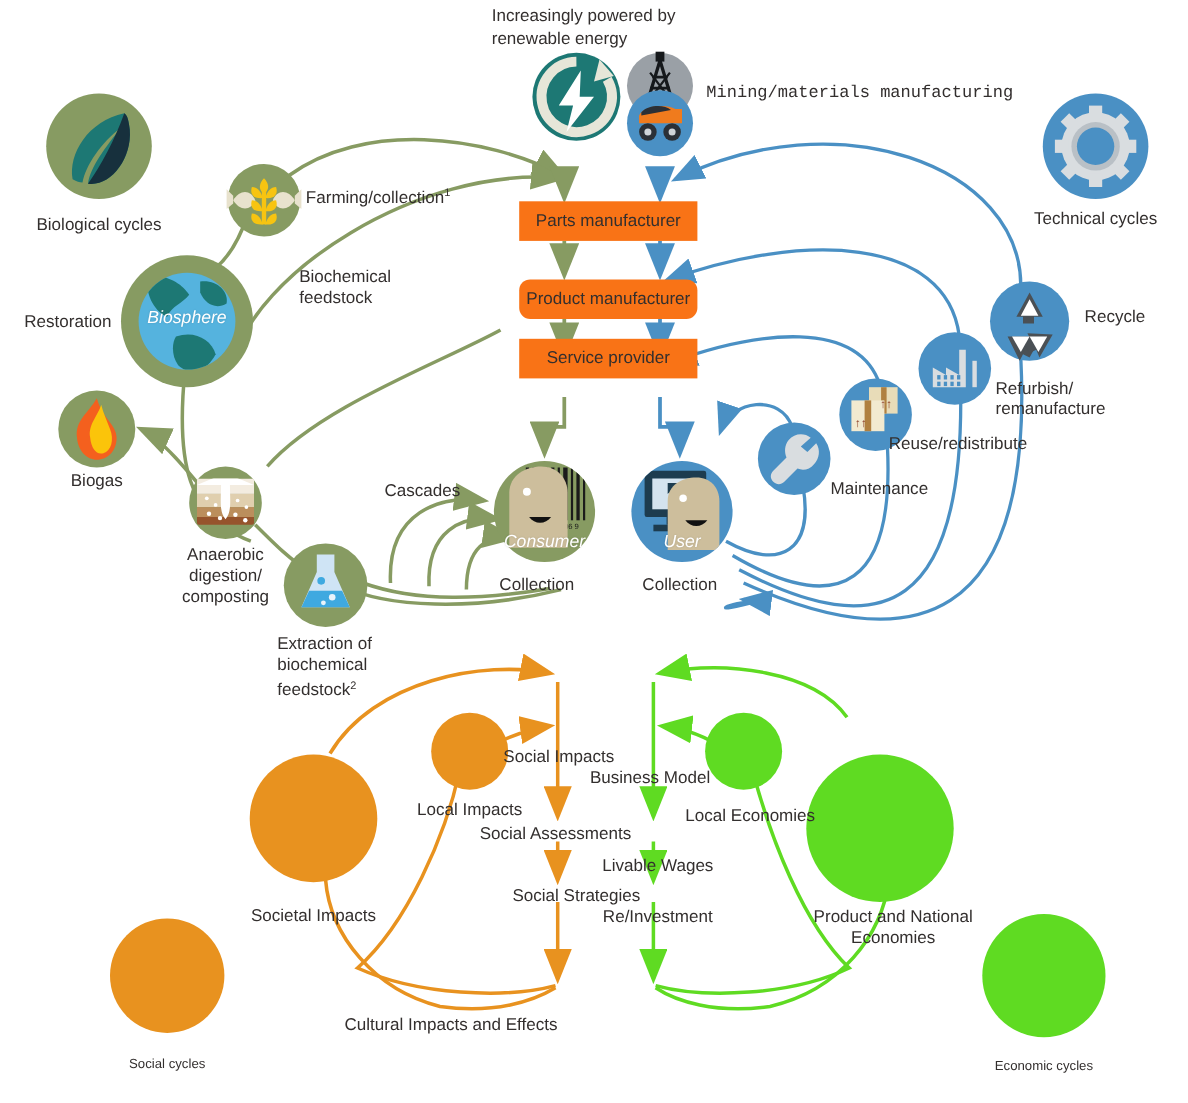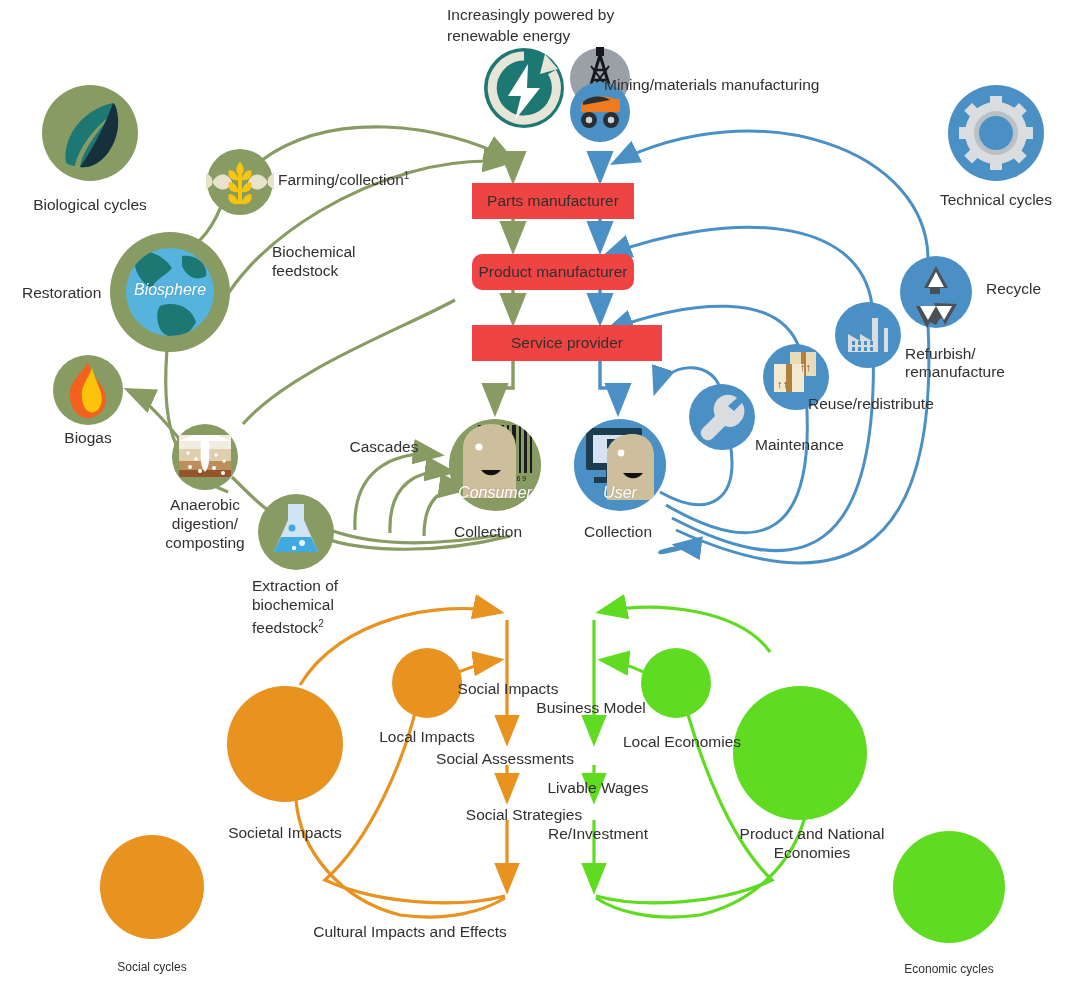--- a/index.html
+++ b/index.html
@@ -1,21 +1,21 @@
 <!DOCTYPE html>
 <html><head>
 <meta charset="utf-8">
 <style>
   html,body{margin:0;padding:0;background:#ffffff;}
   body{width:1080px;height:1003px;font-family:"Liberation Sans",sans-serif;}
   #stage{position:relative;width:1080px;height:1003px;overflow:hidden;background:#fff;}
   svg.layer{position:absolute;left:0;top:0;width:1080px;height:1003px;}
   .lbl{position:absolute;color:#332f2e;font-size:15.5px;line-height:19px;white-space:pre;}
   .lbl.c{text-align:center;transform:translateX(-50%);}
-  .boxlabel{position:absolute;background:#ef4444;color:#332f2e;font-size:15.5px;
+  .boxlabel{position:absolute;background:#f97316;color:#332f2e;font-size:15.5px;
             display:flex;align-items:center;justify-content:center;}
   .incirc{position:absolute;color:#fff;font-size:16px;text-align:right;
           transform:translateX(-50%);text-shadow:0 0 2px rgba(0,0,0,.15);font-style:italic;}
   .bot-lbl{position:absolute;font-size:12px;color:#332f2e;text-align:center;transform:translateX(-50%);}
   sup{font-size:10px;vertical-align:super;}
 </style>
 </head>
 <body>
 
 <div id="stage">
@@ -325,21 +325,21 @@
   <circle cx="427" cy="683" r="35" fill="#e8921f"></circle>
   <circle cx="152" cy="887" r="52" fill="#e8921f"></circle>
 
   <circle cx="800" cy="753" r="67" fill="#5fdb22"></circle>
   <circle cx="676" cy="683" r="35" fill="#5fdb22"></circle>
   <circle cx="949" cy="887" r="56" fill="#5fdb22"></circle>
 </svg>
 
 <div class="lbl" style="left:447px;top:5px;">Increasingly powered by</div>
 <div class="lbl" style="left:447px;top:26px;">renewable energy</div>
-<div class="lbl" style="left:604px;top:75px;">Mining/materials manufacturing</div>
+<div class="lbl" style="left:642px;top:75px;font-family:Liberation Mono, monospace;">Mining/materials manufacturing</div>
 
 <div class="lbl c" style="left:90px;top:195px;">Biological cycles</div>
 <div class="lbl c" style="left:996px;top:190px;">Technical cycles</div>
 <div class="bot-lbl" style="left:152px;top:960px;">Social cycles</div>
 <div class="bot-lbl" style="left:949px;top:962px;">Economic cycles</div>
 
 <div class="lbl" style="left:22px;top:283px;">Restoration</div>
 <div class="incirc" style="left:170px;top:281px;">Biosphere</div>
 
 <div class="lbl" style="left:278px;top:166px;"><span>Farming/collection</span><sup>1</sup></div>
@@ -363,21 +363,21 @@
 <div class="lbl c" style="left:618px;top:522px;">Collection</div>
 
 <div class="lbl" style="left:986px;top:279px;">Recycle</div>
 <div class="lbl" style="left:905px;top:344px;">Refurbish/</div>
 <div class="lbl" style="left:905px;top:362px;">remanufacture</div>
 <div class="lbl" style="left:808px;top:394px;">Reuse/redistribute</div>
 <div class="lbl" style="left:755px;top:435px;">Maintenance</div>
 
 <div class="boxlabel" style="left:472px;top:183px;width:162px;height:36px;">Parts manufacturer</div>
 <div class="boxlabel" style="left:472px;top:254px;width:162px;height:36px;border-radius:10px;">Product manufacturer</div>
-<div class="boxlabel" style="left:472px;top:325px;width:190px;height:36px;">Service provider</div>
+<div class="boxlabel" style="left:472px;top:308px;width:162px;height:36px;">Service provider</div>
 
 <div class="lbl c" style="left:285px;top:823px;">Societal Impacts</div>
 <div class="lbl c" style="left:427px;top:727px;">Local Impacts</div>
 <div class="lbl c" style="left:508px;top:679px;">Social Impacts</div>
 <div class="lbl c" style="left:505px;top:749px;">Social Assessments</div>
 <div class="lbl c" style="left:524px;top:805px;">Social Strategies</div>
 <div class="lbl c" style="left:410px;top:922px;">Cultural Impacts and Effects</div>
 
 <div class="lbl c" style="left:591px;top:698px;">Business Model</div>
 <div class="lbl c" style="left:682px;top:732px;">Local Economies</div>

